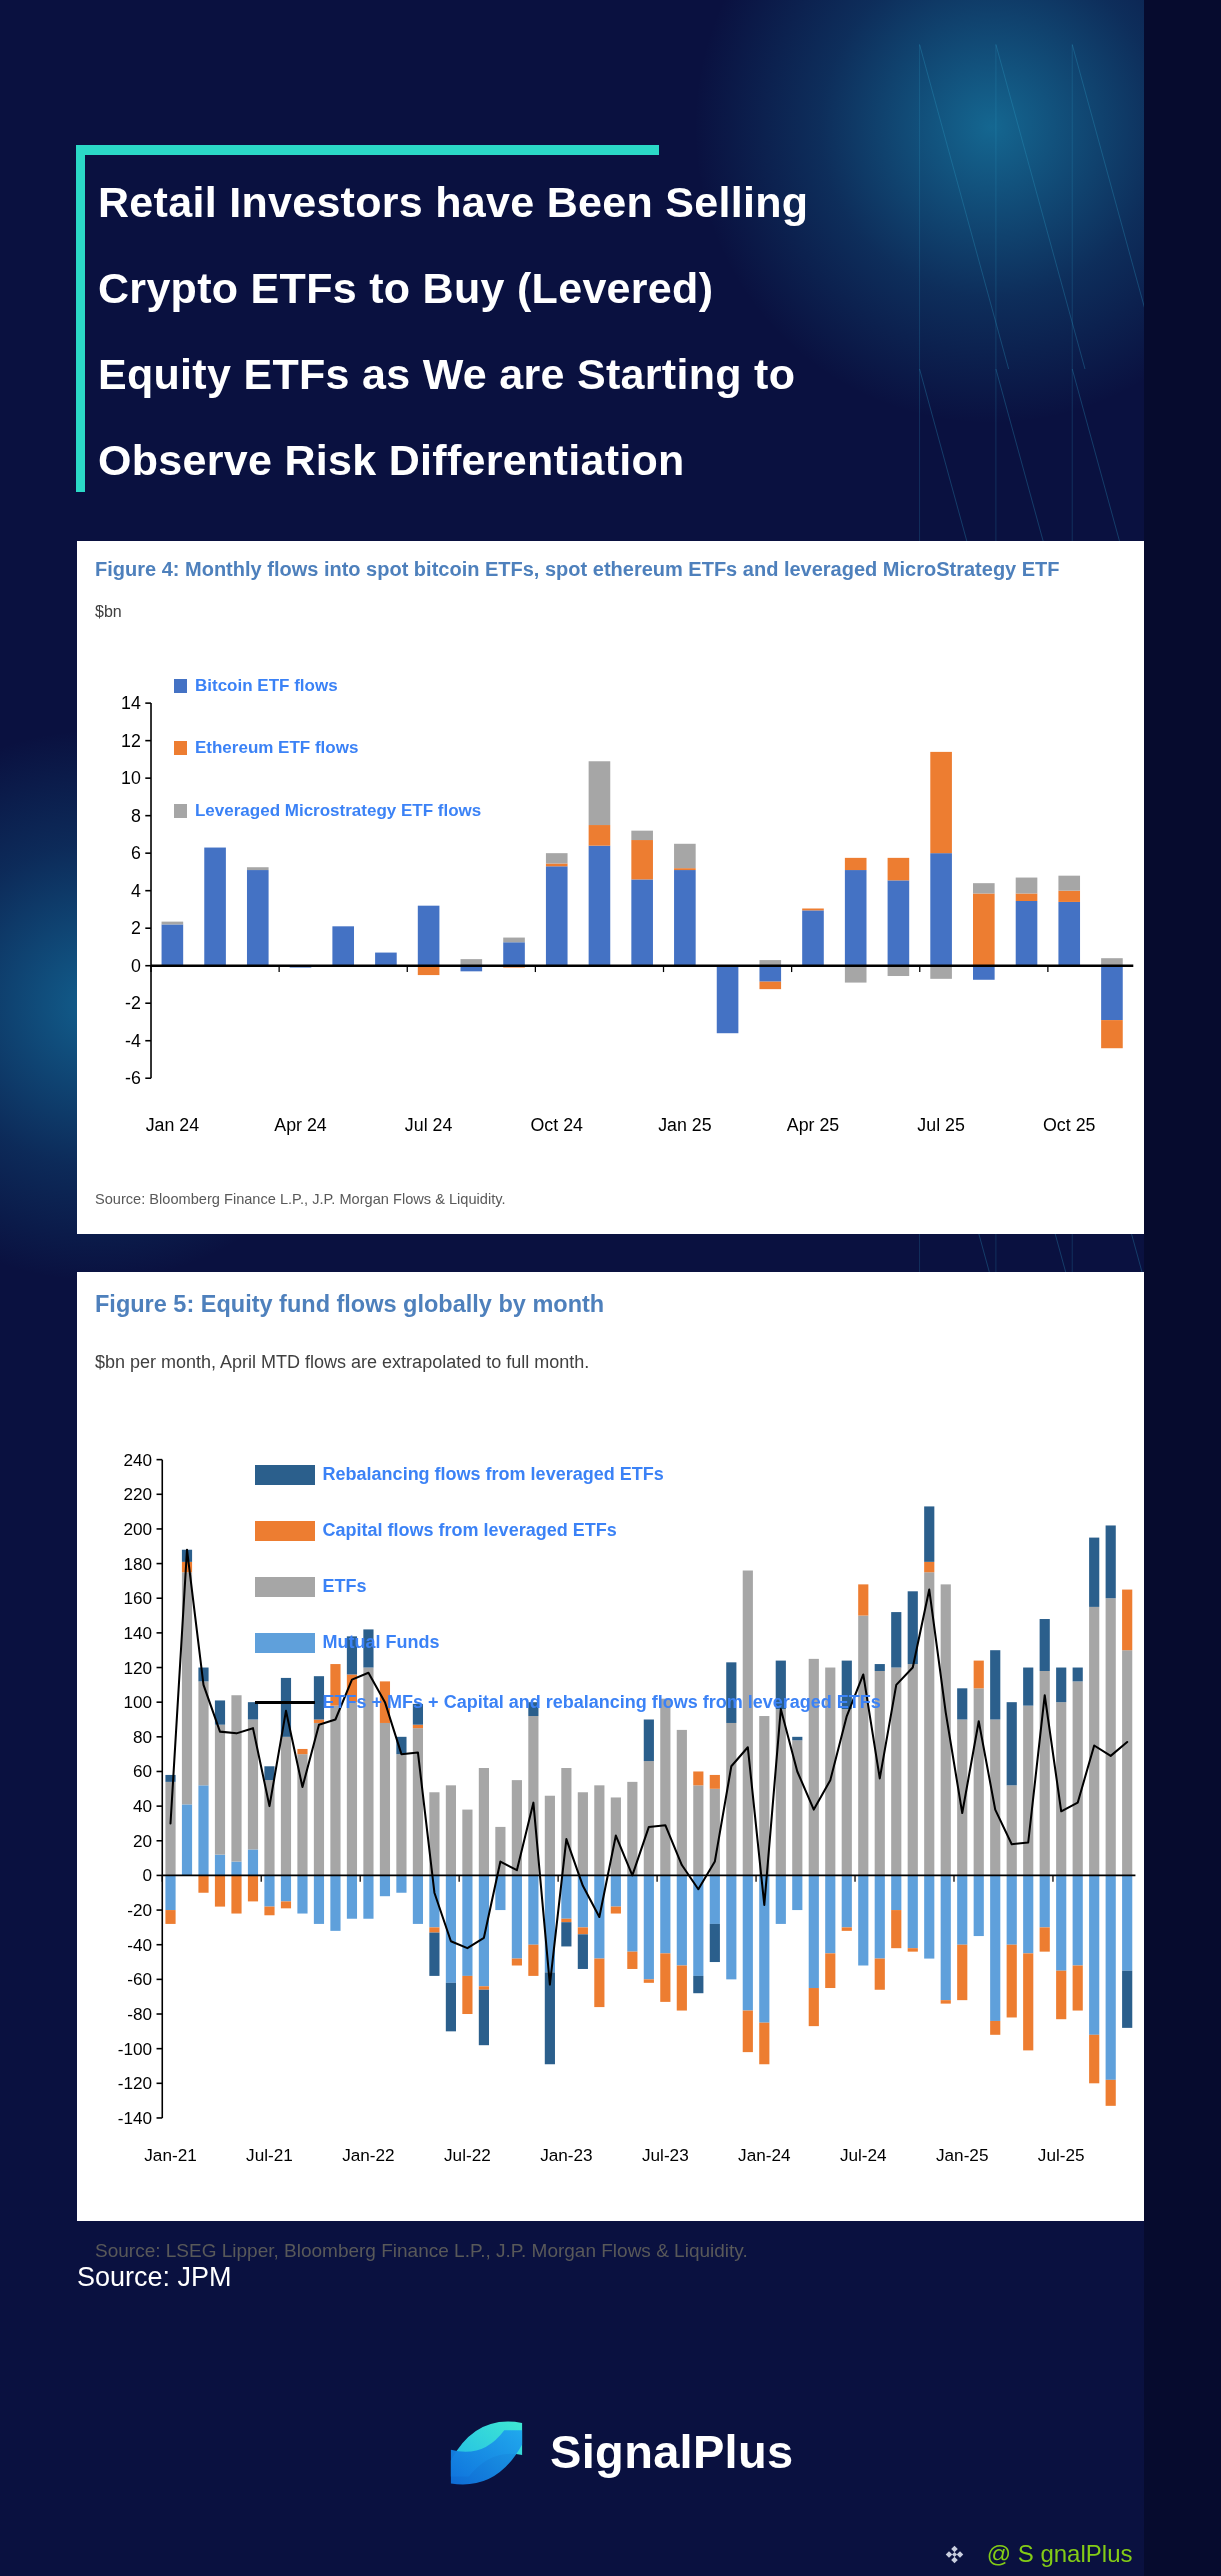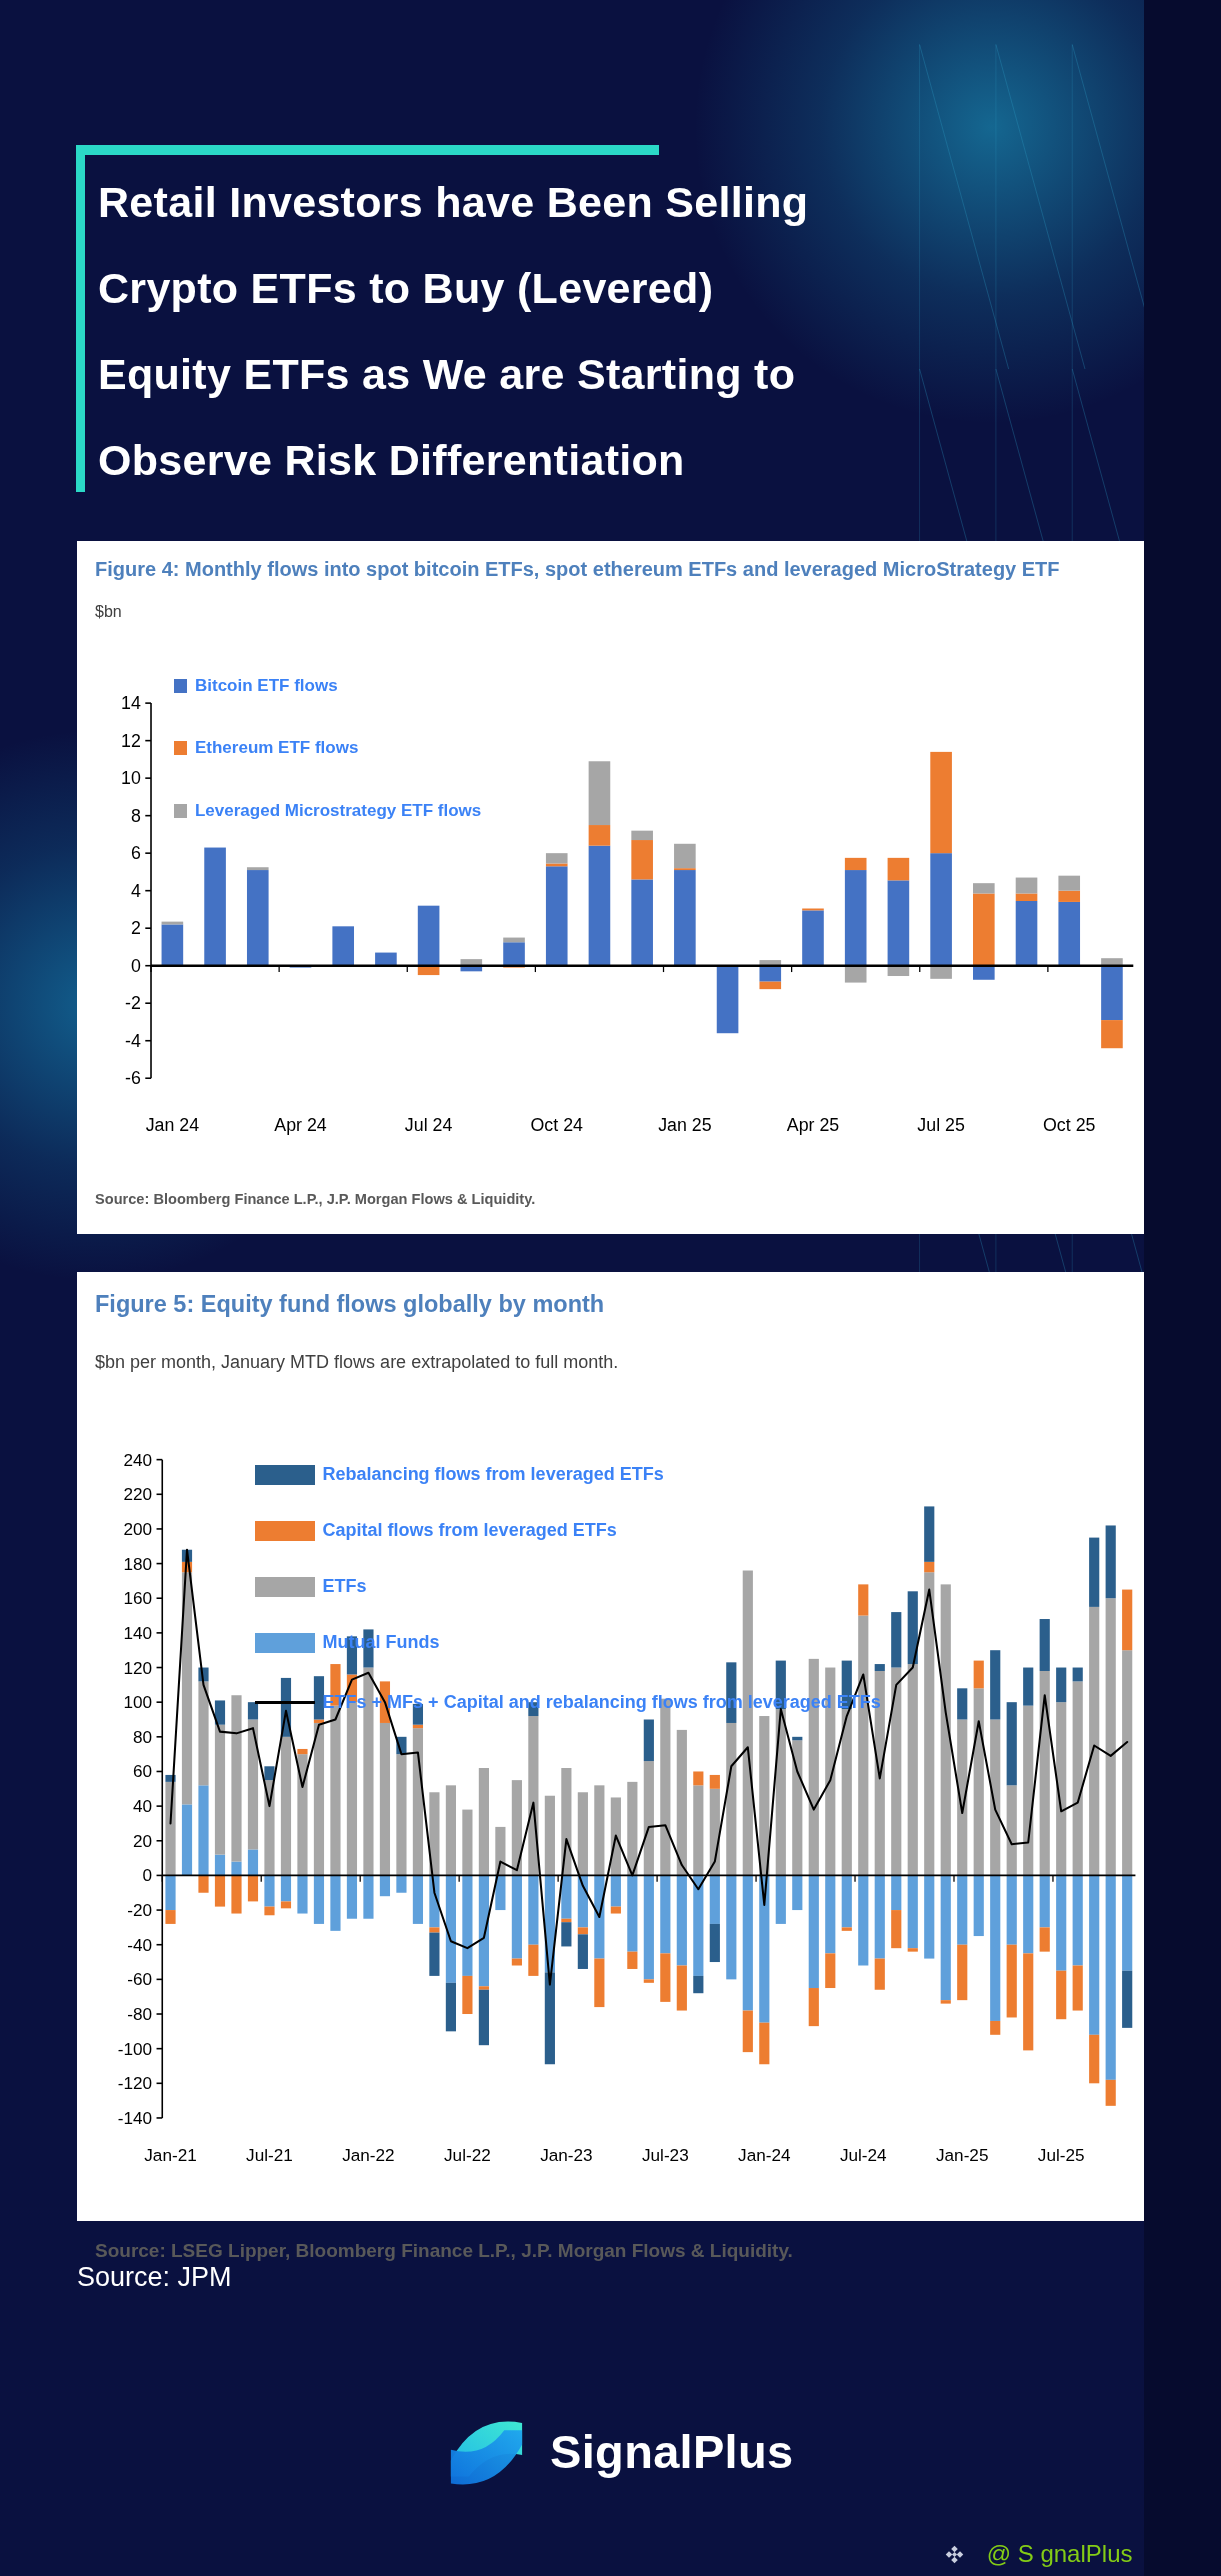--- a/index.html
+++ b/index.html
@@ -20,21 +20,21 @@
   
   .panel{position:absolute;left:77px;width:1068px;background:#ffffff;}
   #fig4-panel{top:541px;height:693px;}
   #fig5-panel{top:1272px;height:949px;}
   .fig-title{position:absolute;left:18px;color:#4E80BC;font-weight:700;}
   #fig4-title{top:16.5px;font-size:20px;}
   #fig5-title{top:19px;font-size:23.5px;}
   .fig-sub{position:absolute;left:18px;color:#404040;}
   #fig4-unit{top:62px;font-size:16px;}
   #fig5-sub{top:80px;font-size:18px;}
-  .fig-source{position:absolute;left:18px;color:#595959;font-weight:bold;}
+  .fig-source{position:absolute;left:18px;color:#595959;}
   #fig4-source{top:650px;font-size:14.6px;}
   #fig5-source{top:968px;font-size:19px;}
   .chart-svg{position:absolute;left:0;top:0;}
   
   .legend-item{position:absolute;display:flex;align-items:center;}
   .sw{display:inline-block;flex:none;}
   .sw-sq{width:13.4px;height:13.4px;}
   .sw-rect{width:60px;height:20px;}
   .sw-line{width:60px;height:2.5px;background:#000;}
   .legend-label{margin-left:7.6px;color:#3b82f6;white-space:nowrap;font-weight:bold;}
@@ -208,21 +208,21 @@
     <div class="legend-item f4l" style="left:97px;top:260px;">
       <span class="sw sw-sq" style="background: rgb(166, 166, 166);"></span>
       <span class="legend-label">Leveraged Microstrategy ETF flows</span>
     </div>
 
     <div class="fig-source" id="fig4-source">Source: Bloomberg Finance L.P., J.P. Morgan Flows &amp; Liquidity.</div>
   </div>
 
   <div class="panel" id="fig5-panel">
     <div class="fig-title" id="fig5-title">Figure 5: Equity fund flows globally by month</div>
-    <div class="fig-sub" id="fig5-sub">$bn per month, January MTD flows are extrapolated to full month.</div>
+    <div class="fig-sub" id="fig5-sub">$bn per month, April MTD flows are extrapolated to full month.</div>
     <svg class="chart-svg" id="fig5-svg" width="1068" height="949" viewBox="0 0 1679 1492">
         <line x1="134" y1="295" x2="134" y2="1330" stroke="#000" stroke-width="2.5"></line>
         <line x1="125" y1="1330" x2="134" y2="1330" stroke="#000" stroke-width="2.5"></line>
         <text x="118" y="1330" text-anchor="end" dy="0.35em" font-size="27" fill="#000">-140</text>
         <line x1="125" y1="1275.5263157894738" x2="134" y2="1275.5263157894738" stroke="#000" stroke-width="2.5"></line>
         <text x="118" y="1275.5263157894738" text-anchor="end" dy="0.35em" font-size="27" fill="#000">-120</text>
         <line x1="125" y1="1221.0526315789475" x2="134" y2="1221.0526315789475" stroke="#000" stroke-width="2.5"></line>
         <text x="118" y="1221.0526315789475" text-anchor="end" dy="0.35em" font-size="27" fill="#000">-100</text>
         <line x1="125" y1="1166.578947368421" x2="134" y2="1166.578947368421" stroke="#000" stroke-width="2.5"></line>
         <text x="118" y="1166.578947368421" text-anchor="end" dy="0.35em" font-size="27" fill="#000">-80</text>

